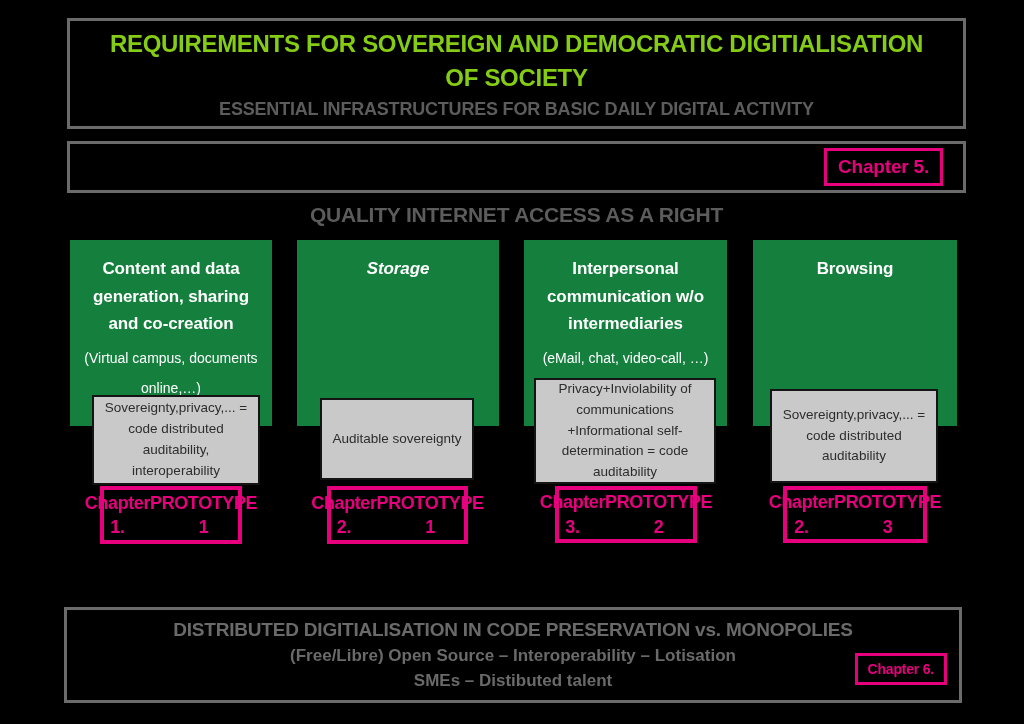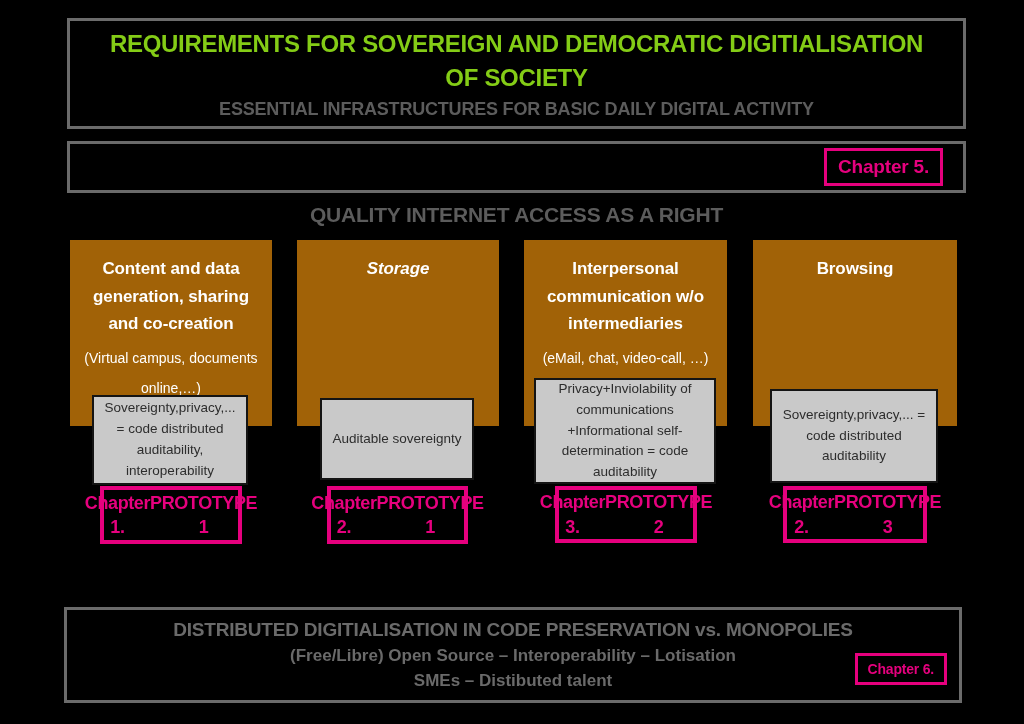--- a/index.html
+++ b/index.html
@@ -53,40 +53,40 @@
   }
   #chapter5-badge {
     position: absolute; right: 20px; top: 50%;
     transform: translateY(-50%);
     font-size: 19px; padding: 5px 11px;
     letter-spacing: -0.2px;
   }
   
   .pink-box {
     position: absolute; top: 240px; height: 186px;
-    background: #a16207; box-sizing: border-box;
+    background: #15803d; box-sizing: border-box;
     padding: 15px 9px 0 9px; text-align: center; color: #ffffff;
   }
   #col1 { left: 70px;  width: 202px; }
   #col2 { left: 297px; width: 202px; font-style: italic; }
   #col3 { left: 524px; width: 203px; }
   #col4 { left: 753px; width: 204px; }
   .pink-title { font-weight: bold; font-size: 17px; line-height: 1.62; letter-spacing: -0.1px; }
   .pink-subtitle { font-size: 14px; line-height: 2.15; margin-top: 5px; }
   #col3 .pink-subtitle { white-space: nowrap; }
   
   .note-box {
     position: absolute; z-index: 2;
     background: #c9c9c9; border: 2px solid #141414;
     box-sizing: border-box;
     display: flex; align-items: center; justify-content: center;
     text-align: center; font-size: 13.5px; line-height: 1.55;
     color: #2d2d2d; padding: 14px 5px;
   }
-  #note1 { left: 92px;  top: 395px; width: 156px; height: 90px; }
+  #note1 { left: 92px;  top: 395px; width: 168px; height: 90px; }
   #note2 { left: 320px; top: 398px; width: 154px; height: 82px; }
   #note3 { left: 534px; top: 378px; width: 182px; height: 106px; }
   #note4 { left: 770px; top: 389px; width: 168px; height: 94px; }
   
   .proto-badge {
     position: absolute; z-index: 2;
     border: 4px solid #e6007e; box-sizing: border-box;
     display: flex; flex-direction: row;
     align-items: center; justify-content: center;
     text-align: center; color: #e6007e; font-weight: bold;

